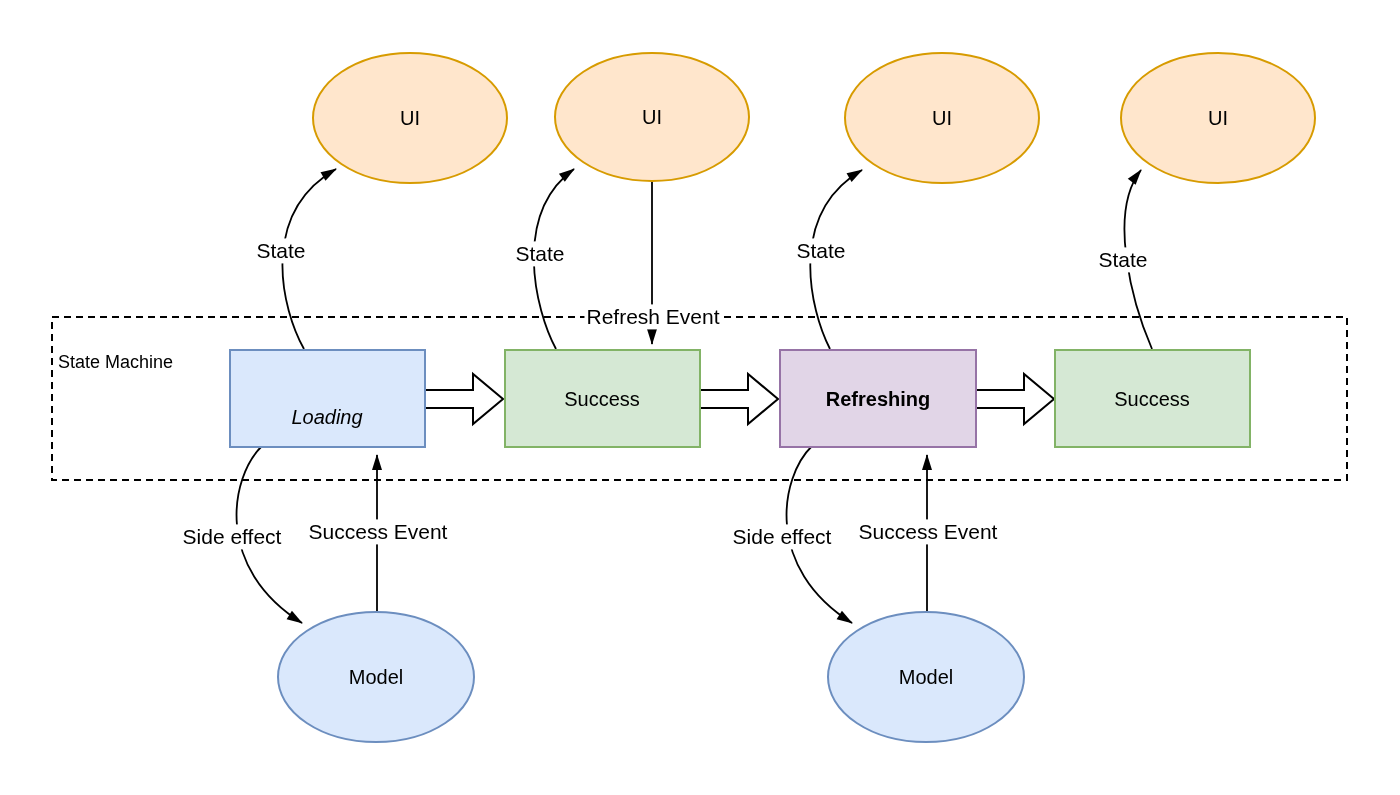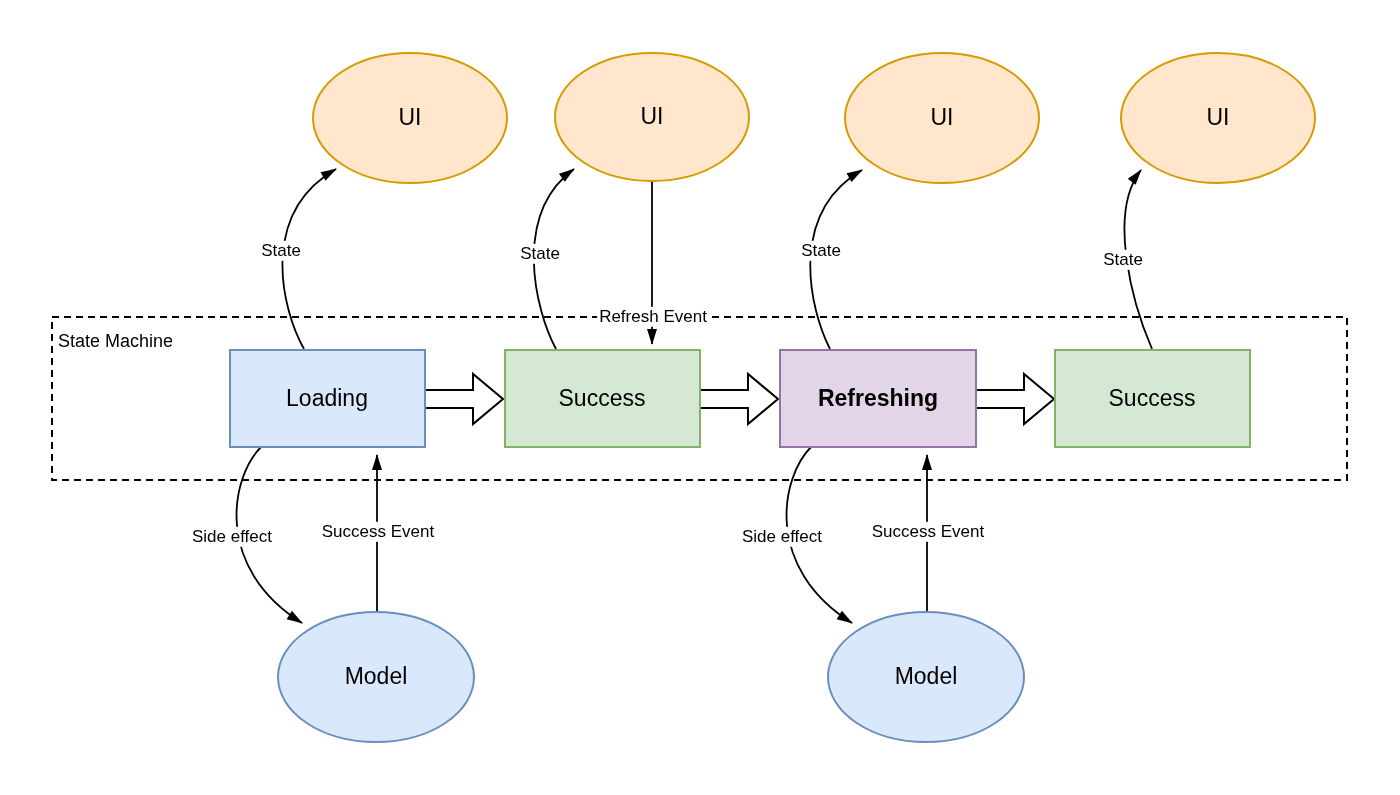--- a/index.html
+++ b/index.html
@@ -10,37 +10,38 @@
     background: #ffffff;
     font-family: "Liberation Sans", sans-serif;
     overflow: hidden;
   }
   #shapes { position: absolute; left: 0; top: 0; }
   .lbl {
     position: absolute;
     transform: translate(-50%, -50%);
     white-space: nowrap;
     color: #000000;
-    font-size: 17px;
+    font-size: 21px;
     line-height: 1.2;
     background: #ffffff;
     padding: 0 2px;
   }
   .node-lbl {
     background: transparent;
-    font-size: 23px;
+    font-size: 20px;
     padding: 0;
   }
   .container-lbl {
     position: absolute;
     transform: translate(0, -50%);
     white-space: nowrap;
     color: #000000;
     font-size: 18px;
     background: transparent;
+    margin-top: 21px;
   }
   .edge { fill: none; stroke: #000000; stroke-width: 1.8; }
   .machine-rect { fill: none; stroke: #000000; stroke-width: 2; stroke-dasharray: 7 5; }
   .node-shape { stroke-width: 2; }
   .block-arrow { fill: #ffffff; stroke: #000000; stroke-width: 2; stroke-linejoin: miter; }
 </style>
 </head>
 <body>
 
 <div id="canvas">
@@ -85,21 +86,21 @@
     <ellipse class="node-shape" cx="926" cy="677" rx="98" ry="65" fill="#dae8fc" stroke="#6c8ebf"></ellipse>
   </svg>
 
   <div class="container-lbl" style="left:58px; top:341px;">State Machine</div>
 
   <div class="lbl node-lbl" style="left:410px; top:118px;">UI</div>
   <div class="lbl node-lbl" style="left:652px; top:117px;">UI</div>
   <div class="lbl node-lbl" style="left:942px; top:118px;">UI</div>
   <div class="lbl node-lbl" style="left:1218px; top:118px;">UI</div>
 
-  <div class="lbl node-lbl" style="left:327px; top:399px;">Loading</div>
+  <div class="lbl node-lbl" style="left:327px; top:417px;font-style:italic;">Loading</div>
   <div class="lbl node-lbl" style="left:602px; top:399px;">Success</div>
   <div class="lbl node-lbl" style="left:878px; top:399px;font-weight:bold;">Refreshing</div>
   <div class="lbl node-lbl" style="left:1152px; top:399px;">Success</div>
 
   <div class="lbl node-lbl" style="left:376px; top:677px;">Model</div>
   <div class="lbl node-lbl" style="left:926px; top:677px;">Model</div>
 
   <div class="lbl" style="left:281px; top:251px;">State</div>
   <div class="lbl" style="left:540px; top:254px;">State</div>
   <div class="lbl" style="left:821px; top:251px;">State</div>

